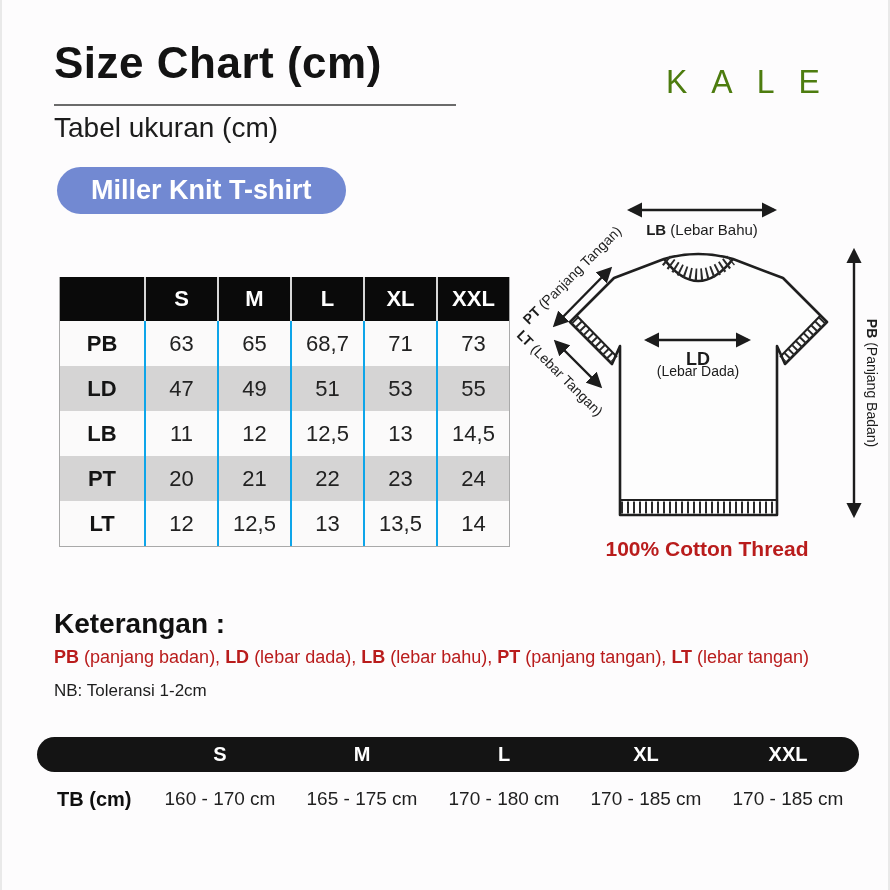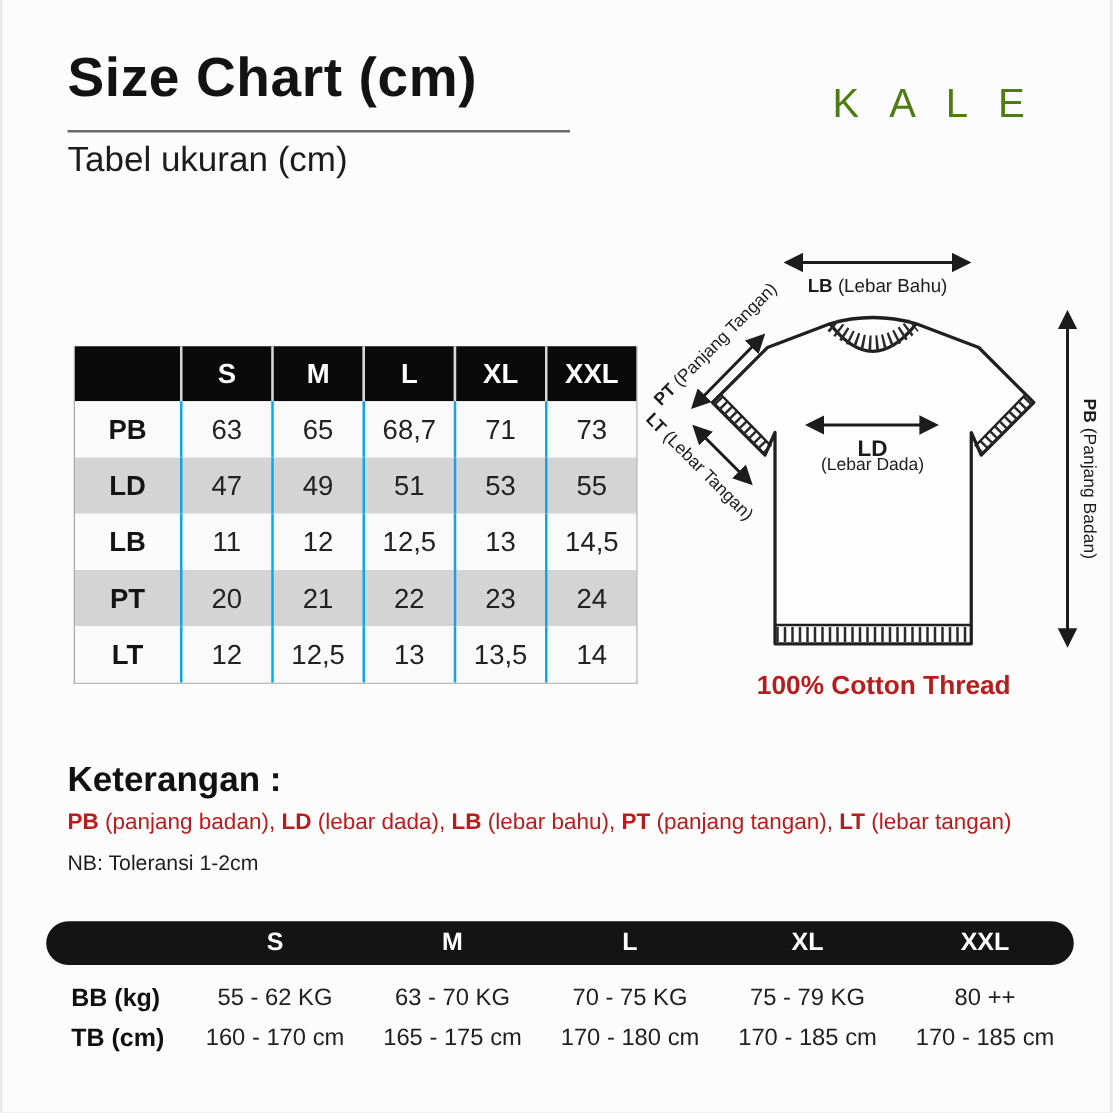--- a/index.html
+++ b/index.html
@@ -72,20 +72,21 @@
 </style>
 <style>.size-table .se{background:#fbfafa;} .size-table .so{background:#d5d4d4;}</style></head>
 <body>
 
 <div class="page">
 
   <div class="abs title">Size Chart (cm)</div>
   <div class="abs title-rule"></div>
   <div class="abs subtitle">Tabel ukuran (cm)</div>
   <div class="abs brand">KALE</div>
+  <div class="abs badge" id="product-badge" style="background: rgb(114, 137, 210);">Miller Knit T-shirt</div>
 
   <div class="abs size-table" id="size-table">
       <div class="hcell"></div>
       <div class="hcell">S</div>
       <div class="hcell">M</div>
       <div class="hcell">L</div>
       <div class="hcell">XL</div>
       <div class="hcell">XXL</div>
       <div class="cell first r-even se">PB</div>
       <div class="cell se">63</div>
@@ -175,28 +176,20 @@
     <div class="bt-head" id="bt-head">
         <div class="hcell"></div>
         <div class="hcell">S</div>
         <div class="hcell">M</div>
         <div class="hcell">L</div>
         <div class="hcell">XL</div>
         <div class="hcell">XXL</div>
       </div>
     <div id="bt-rows">
         <div class="bt-row">
-          <div class="rlabel">BB (kg)</div>
-          <div class="vcell">55 - 62 KG</div>
-          <div class="vcell">63 - 70 KG</div>
-          <div class="vcell">70 - 75 KG</div>
-          <div class="vcell">75 - 79 KG</div>
-          <div class="vcell">80 ++</div>
-        </div>
-        <div class="bt-row">
           <div class="rlabel">TB (cm)</div>
           <div class="vcell">160 - 170 cm</div>
           <div class="vcell">165 - 175 cm</div>
           <div class="vcell">170 - 180 cm</div>
           <div class="vcell">170 - 185 cm</div>
           <div class="vcell">170 - 185 cm</div>
         </div>
       </div>
   </div>
 

